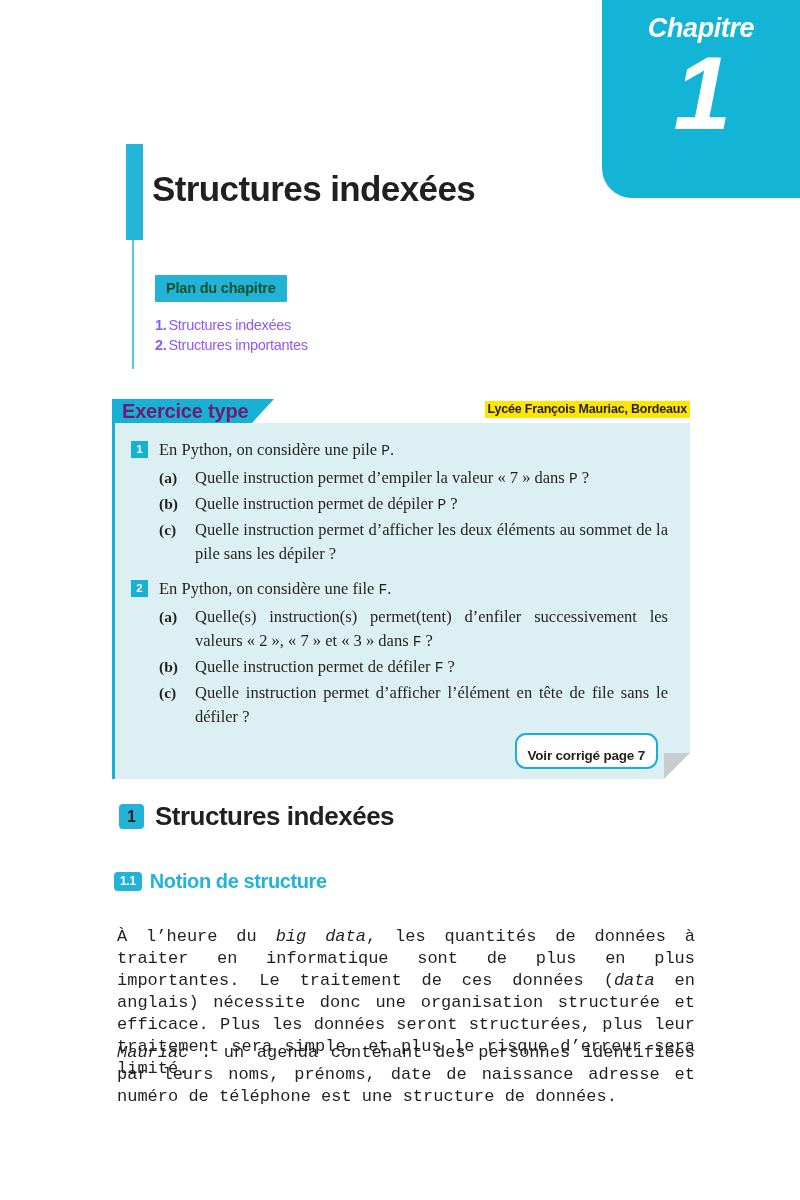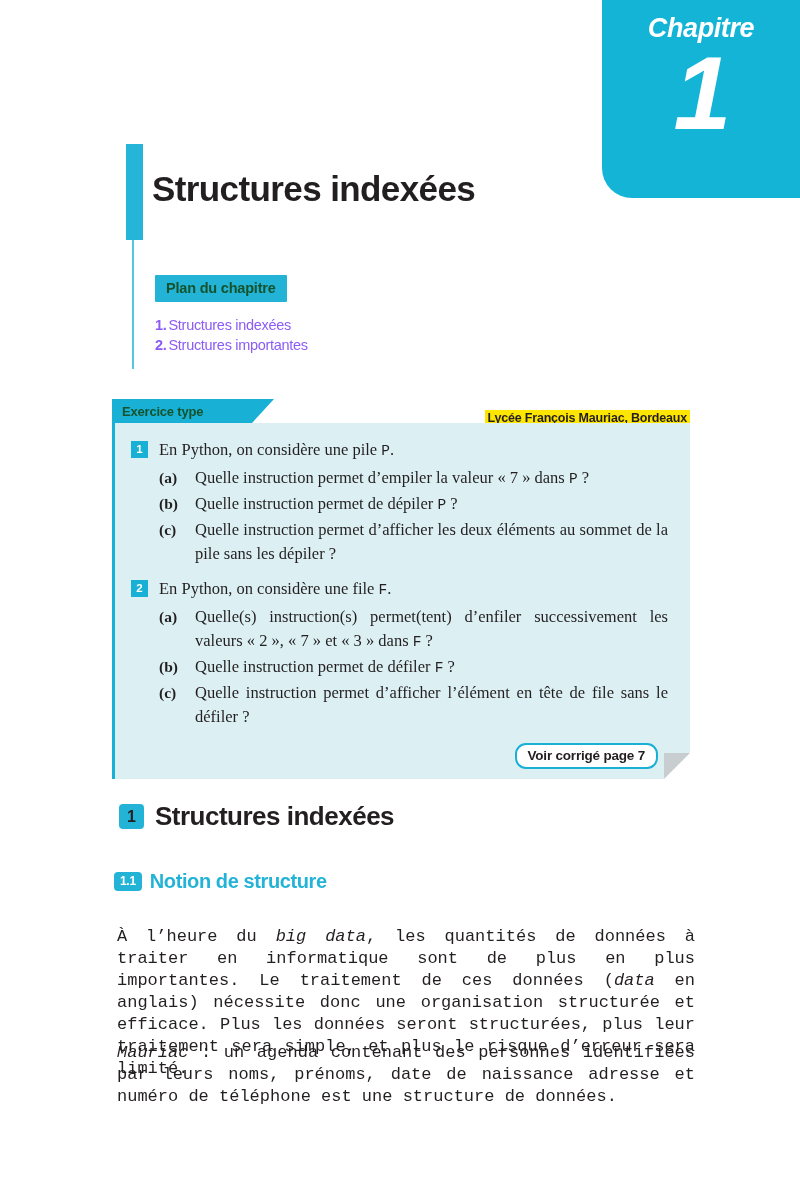--- a/index.html
+++ b/index.html
@@ -133,22 +133,22 @@
     width: 140px;
     background: #18b0d4;
     display: flex;
     align-items: center;
     padding-left: 10px;
     box-sizing: border-box;
   }
   .exercice-banner-label {
     font-family: "Liberation Sans", sans-serif;
     font-weight: bold;
-    font-size: 13px;
-    color: #14532d;
+    font-size: 20px;
+    color: #701a75;
     letter-spacing: -0.2px;
     text-align: center;
   }
   .exercice-banner-tail {
     position: absolute;
     left: 140px;
     top: 0;
     width: 0;
     height: 0;
     border-top: 24px solid #18b0d4;
@@ -158,21 +158,20 @@
     position: absolute;
     right: 0;
     top: 2px;
     background: #ffe600;
     color: #231f20;
     font-family: "Liberation Sans", sans-serif;
     font-weight: bold;
     font-size: 12.5px;
     padding: 1px 3px 2px 3px;
     letter-spacing: -0.2px;
-    margin-top: 9px;
   }
 
   .exercice-body {
     position: relative;
     background: #dcf0f4;
     border-left: 3px solid #18b0d4;
     box-sizing: border-box;
     padding: 14px 22px 40px 16px;
     min-height: 305px;
   }
@@ -234,21 +233,21 @@
     font-size: 14.5px;
   }
 
   .corrige {
     position: absolute;
     right: 32px;
     bottom: 10px;
     background: #ffffff;
     border: 2px solid #18b0d4;
     border-radius: 11px;
-    padding: 3px 11px 4px 11px;
+    padding: 13px 11px 4px 11px;
     font-family: "Liberation Sans", sans-serif;
     font-weight: bold;
     font-size: 13.5px;
     color: #231f20;
     letter-spacing: -0.2px;
     white-space: nowrap;
   }
 
   
   .section-head {

